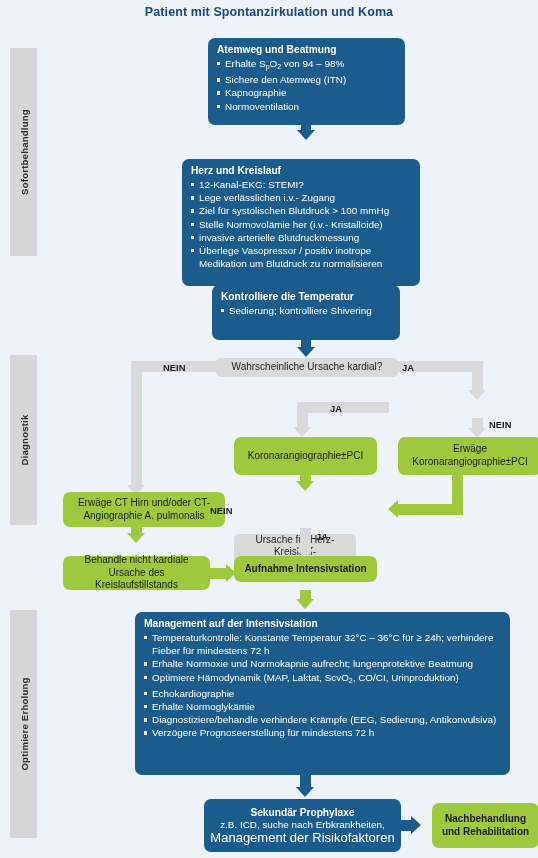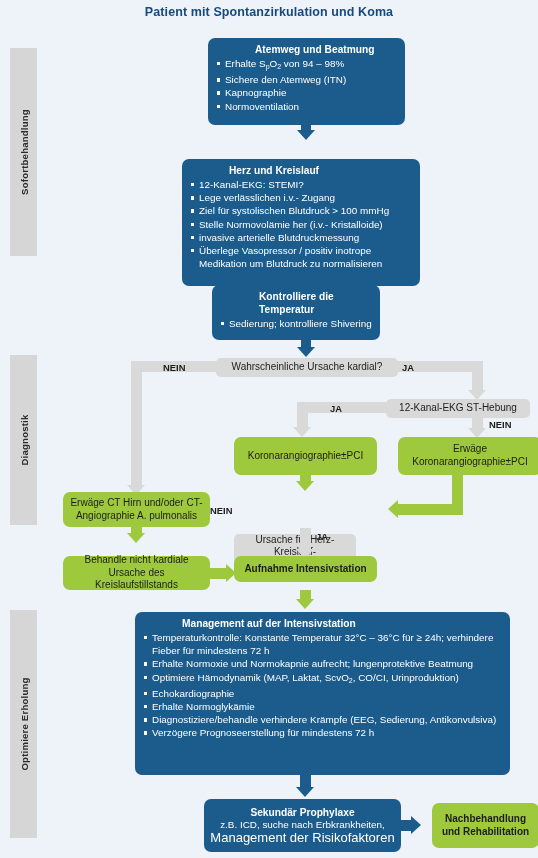--- a/index.html
+++ b/index.html
@@ -40,21 +40,20 @@
     box-sizing:border-box;
   }
   .blue{background:#1c5c8c;color:#ffffff;}
   .green{background:#9ec93c;color:#1d1d1b;}
   .grey{background:#d9d9d9;color:#1d1d1b;}
 
   .box .hd{
     font-weight:bold;font-size:10.2px;
     line-height:13px;
     padding:5px 8px 1px 9px;
-    margin-left:38px;
   }
   .box ul{
     list-style:none;margin:0;padding:0 7px 5px 9px;
   }
   .box li{
     position:relative;
     font-size:9.9px;line-height:13.2px;
     padding-left:8px;
     margin:0;
   }
@@ -133,21 +132,21 @@
       <li>Ziel für systolischen Blutdruck &gt; 100 mmHg</li>
       <li>Stelle Normovolämie her (i.v.- Kristalloide)</li>
       <li>invasive arterielle Blutdruckmessung</li>
       <li>Überlege Vasopressor / positiv inotrope Medikation um Blutdruck zu normalisieren</li>
     </ul>
   </div>
 
   <div class="bline" style="left:301px;top:269px;width:10px;height:6px;"></div>
   <div class="arrow-d ad-blue" style="left:297px;top:274px;"></div>
 
-  <div class="box blue" style="left:212px;top:285px;width:168px;height:55px;">
+  <div class="box blue" style="left:212px;top:285px;width:188px;height:55px;">
     <div class="hd">Kontrolliere die Temperatur</div>
     <ul>
       <li>Sedierung; kontrolliere Shivering</li>
     </ul>
   </div>
 
   <div class="bline" style="left:301px;top:340px;width:10px;height:8px;"></div>
   <div class="arrow-d ad-blue" style="left:297px;top:347px;"></div>
 
   <div class="box grey centered pill" style="left:216px;top:358px;width:182px;height:19px;">
@@ -157,23 +156,20 @@
   <div class="cline" style="left:131px;top:361px;width:88px;height:11px;"></div>
   <div class="cline" style="left:131px;top:361px;width:11px;height:125px;"></div>
   <div class="arrow-d ad-grey" style="left:127px;top:485px;"></div>
   <div class="elab" style="left:163px;top:362px;">NEIN</div>
 
   <div class="cline" style="left:396px;top:361px;width:87px;height:11px;"></div>
   <div class="cline" style="left:472px;top:361px;width:11px;height:31px;"></div>
   <div class="arrow-d ad-grey" style="left:468px;top:390px;"></div>
   <div class="elab" style="left:402px;top:362px;">JA</div>
 
-  <div class="box grey centered pill" style="left:386px;top:399px;width:144px;height:19px;">
-    <span>12-Kanal-EKG ST-Hebung</span>
-  </div>
 
   <div class="cline" style="left:297px;top:402px;width:92px;height:11px;"></div>
   <div class="cline" style="left:297px;top:402px;width:11px;height:27px;"></div>
   <div class="arrow-d ad-grey" style="left:293px;top:427px;"></div>
   <div class="elab" style="left:330px;top:403px;">JA</div>
 
   <div class="cline" style="left:472px;top:418px;width:11px;height:12px;"></div>
   <div class="arrow-d ad-grey" style="left:468px;top:428px;"></div>
   <div class="elab" style="left:489px;top:419px;">NEIN</div>
 
@@ -185,21 +181,21 @@
 
   <div class="box green centered" style="left:398px;top:437px;width:144px;height:38px;">
     <span style="white-space:pre-line">Erwäge
 Koronarangiographie±PCI</span>
   </div>
 
   <div class="gline" style="left:452px;top:475px;width:11px;height:40px;"></div>
   <div class="gline" style="left:398px;top:504px;width:62px;height:11px;"></div>
   <div class="arrow-l al-green" style="left:388px;top:500px;"></div>
 
-  <div class="box green centered" style="left:63px;top:492px;width:147px;height:35px;">
+  <div class="box green centered" style="left:63px;top:492px;width:162px;height:35px;">
     <span style="white-space:pre-line">Erwäge CT Hirn und/oder CT-
 Angiographie A. pulmonalis</span>
   </div>
   <div class="gline" style="left:131px;top:527px;width:11px;height:8px;"></div>
   <div class="arrow-d ad-green" style="left:127px;top:533px;"></div>
 
   <div class="box grey centered pill" style="left:234px;top:491px;width:122px;height:37px;margin-top:43px;">
     <span style="white-space:pre-line">Ursache für Herz-Kreislauf-
 Stillstand identifiziert?</span>
   </div>

